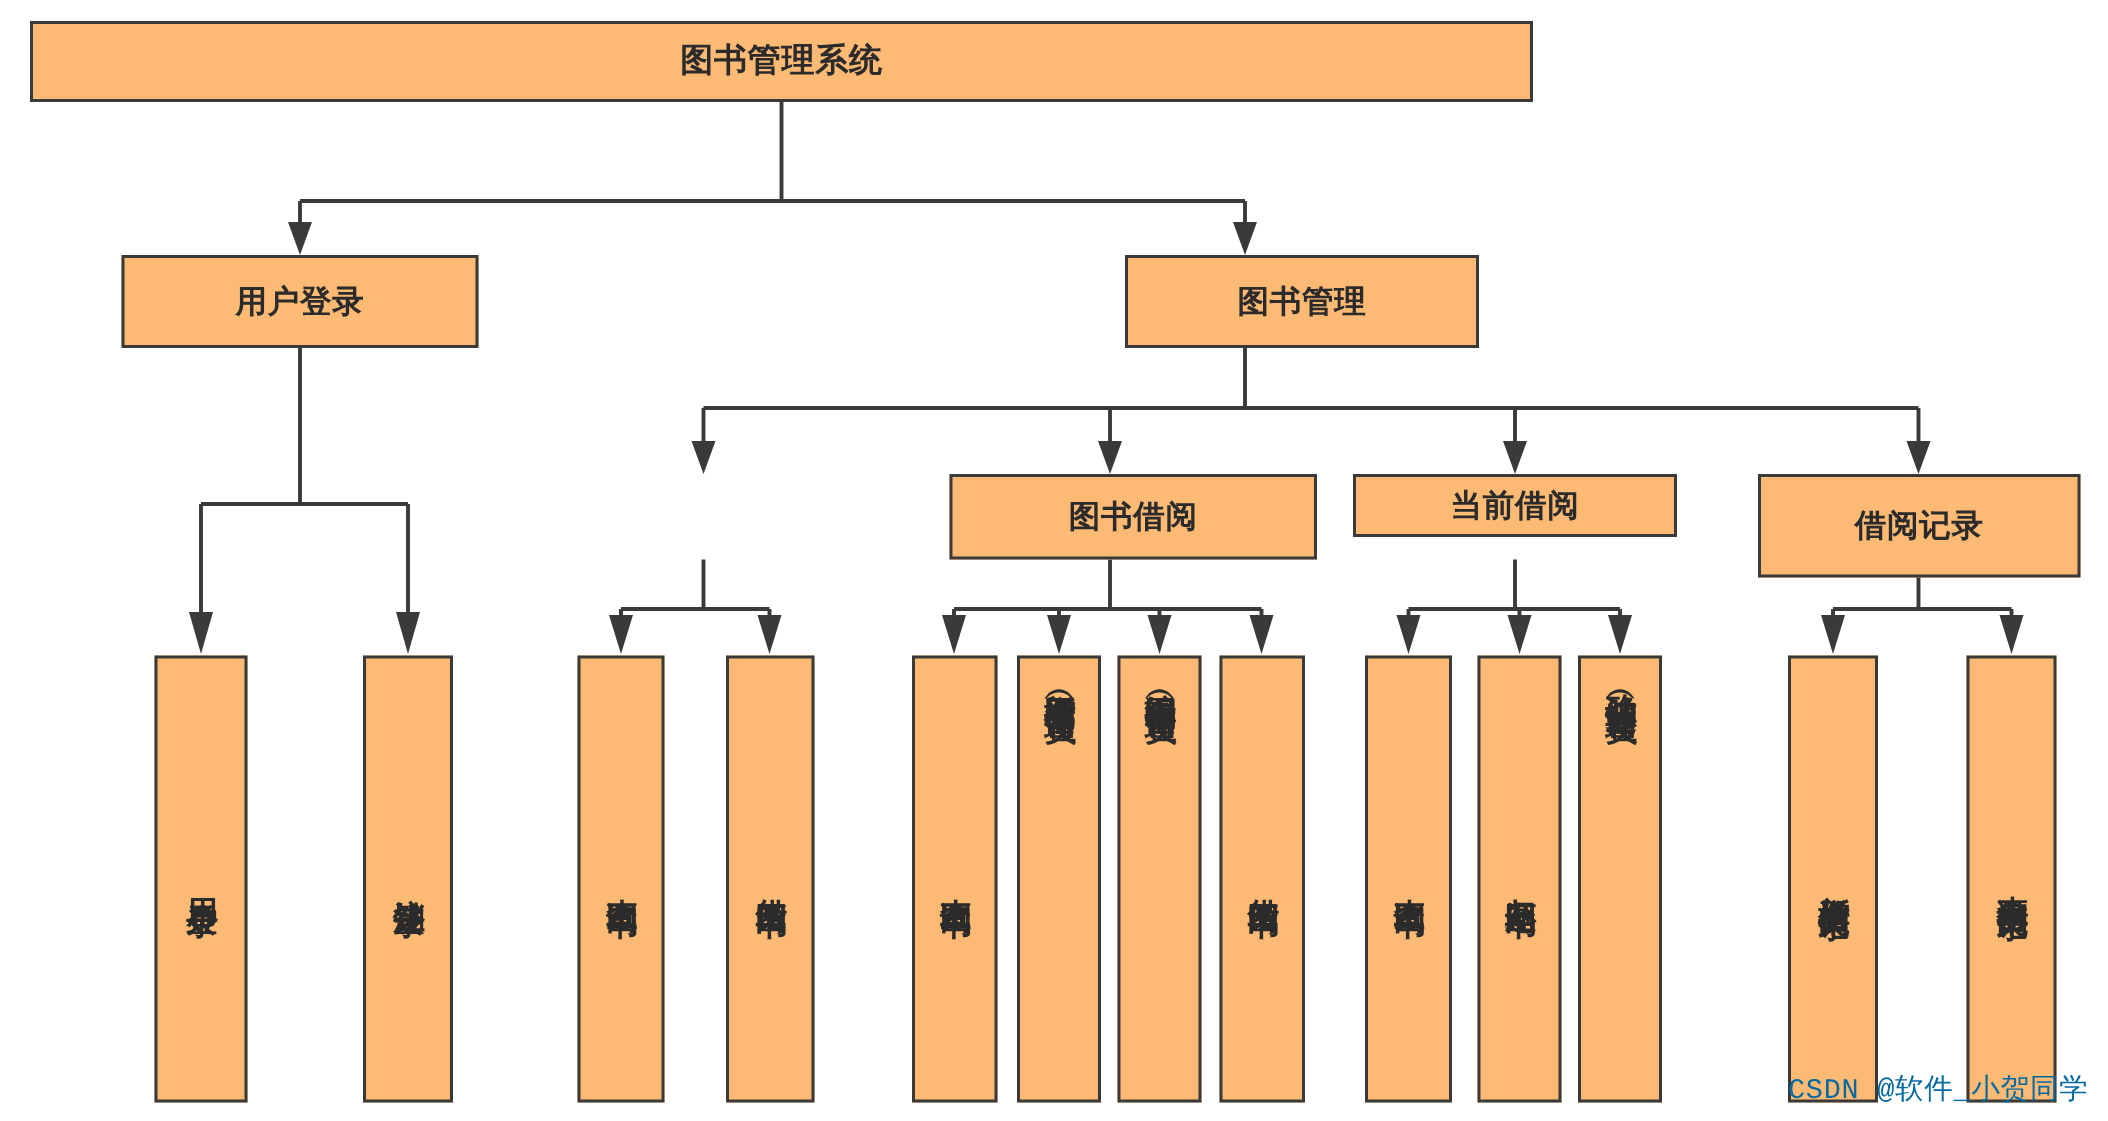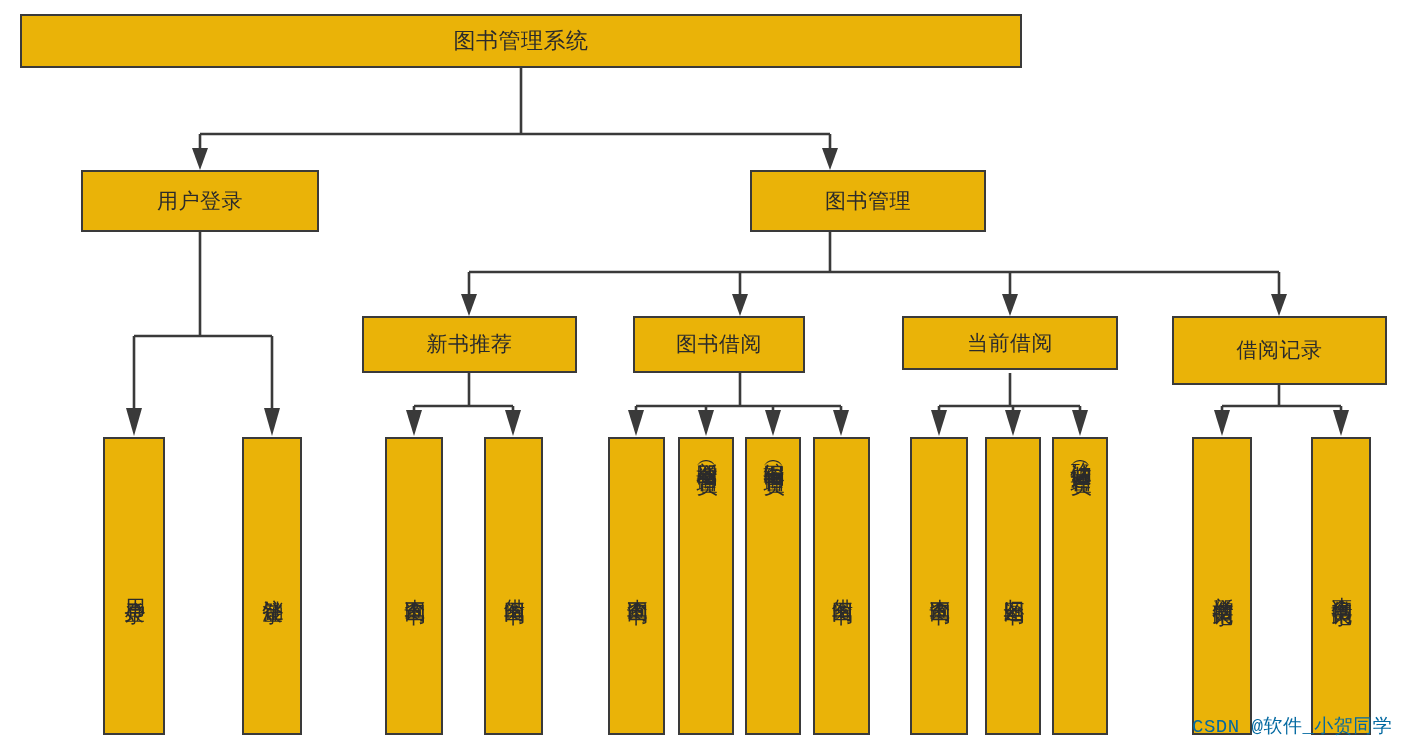--- a/index.html
+++ b/index.html
@@ -15,26 +15,27 @@
     position: relative;
     width: 1405px;
     height: 747px;
     background: #ffffff;
     overflow: hidden;
   }
   
   .node {
     position: absolute;
     box-sizing: border-box;
-    background: #eab308;
+    background: #fdba74;
     border: 2.5px solid #3a3a3a;
     display: flex;
     align-items: center;
     justify-content: center;
     z-index: 3;
+    font-weight: bold;
   }
   .node .label {
     color: #2b2b2b;
     font-size: 21px;
     line-height: 1.16;
     letter-spacing: 0.5px;
     white-space: nowrap;
     text-align: center;
   }
   
@@ -177,29 +178,26 @@
   </div>
 
   <div class="node horiz" style="left:81px; top:170px; width:238px; height:62px;">
     <span class="label">用户登录</span>
   </div>
 
   <div class="node horiz" style="left:711px; top:170px; width:236px; height:62px;margin-left:39px;">
     <span class="label">图书管理</span>
   </div>
 
-  <div class="node horiz" style="left:362px; top:316px; width:215px; height:57px;">
-    <span class="label">新书推荐</span>
-  </div>
-
-  <div class="node horiz" style="left:633px; top:316px; width:172px; height:57px;align-items:center;">
+
+  <div class="node horiz" style="left:633px; top:316px; width:245px; height:57px;align-items:center;">
     <span class="label">图书借阅</span>
   </div>
 
-  <div class="node horiz" style="left:902px; top:316px; width:216px; height:54px;">
+  <div class="node horiz" style="left:902px; top:316px; width:216px; height:42px;">
     <span class="label">当前借阅</span>
   </div>
 
   <div class="node horiz" style="left:1172px; top:316px; width:215px; height:69px;">
     <span class="label">借阅记录</span>
   </div>
 
   <div class="node vert" style="left:103px; top:437px; width:62px; height:298px;">
     <span class="label">用户登录</span>
   </div>

